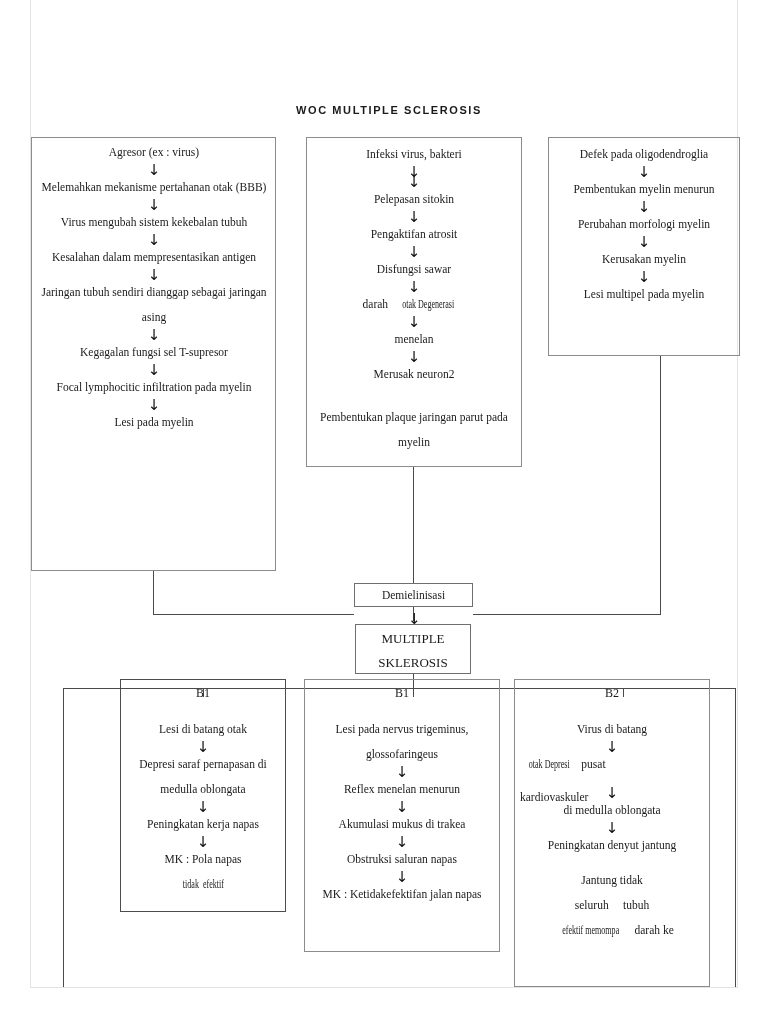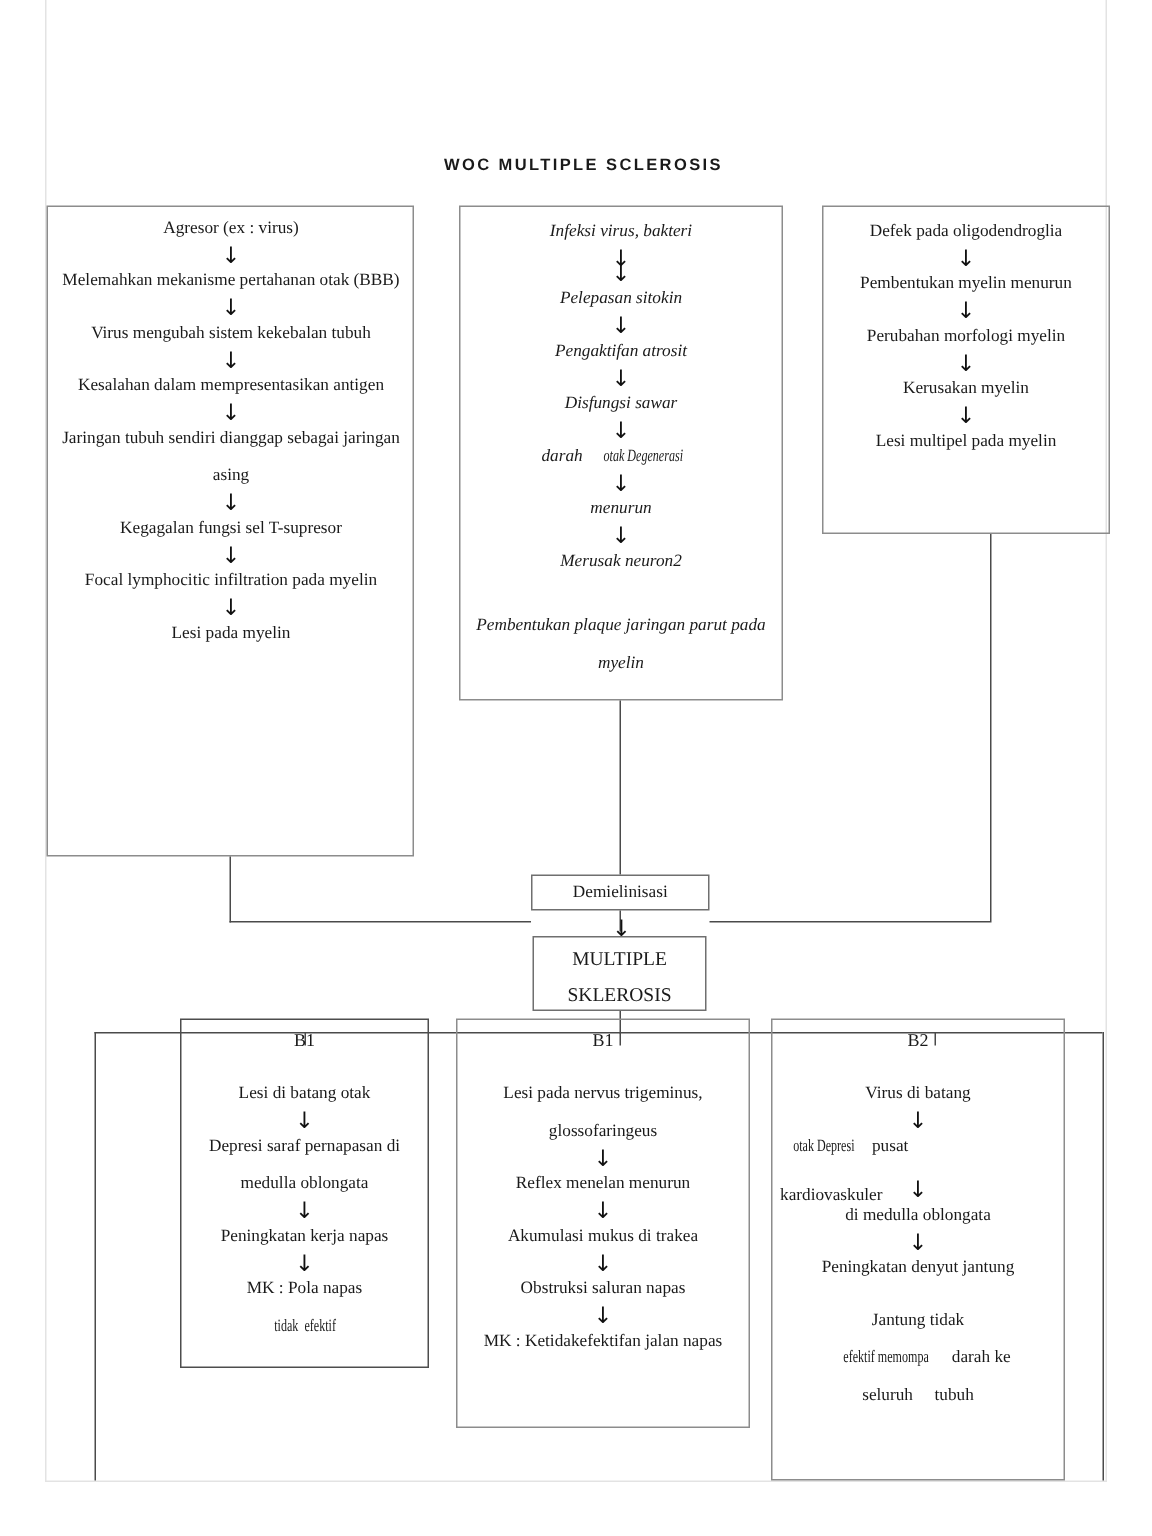--- a/index.html
+++ b/index.html
@@ -126,33 +126,33 @@
     <div class="step wrap">Jaringan tubuh sendiri dianggap sebagai jaringan asing</div>
     <span class="arrow"></span>
     <div class="step">Kegagalan fungsi sel T-supresor</div>
     <span class="arrow"></span>
     <div class="step wrap">Focal lymphocitic infiltration pada myelin</div>
     <span class="arrow"></span>
     <div class="step">Lesi pada myelin</div>
   </div>
 
   <div class="box thin" style="left:306px; top:137px; width:216px; height:330px;"></div>
-  <div class="flow" style="left:308px; top:142px; width:212px;font-style:italic;">
+  <div class="flow" style="left:308px; top:142px; width:212px;">
     <div class="step">Infeksi virus, bakteri</div>
     <span class="arrow"></span>
     <span class="arrow"></span>
     <div class="step">Pelepasan sitokin</div>
     <span class="arrow"></span>
     <div class="step">Pengaktifan atrosit</div>
     <span class="arrow"></span>
     <div class="step">Disfungsi sawar</div>
     <span class="arrow"></span>
     <div class="step">darah&nbsp;<span class="squeeze2">otak Degenerasi</span></div>
     <span class="arrow"></span>
-    <div class="step">menurun</div>
+    <div class="step">menelan</div>
     <span class="arrow"></span>
     <div class="step">Merusak neuron2</div>
     <div style="height:18px"></div>
     <div class="step wrap">Pembentukan plaque jaringan parut pada myelin</div>
   </div>
 
   <div class="box thin" style="left:548px; top:137px; width:192px; height:219px;"></div>
   <div class="flow" style="left:550px; top:142px; width:188px;">
     <div class="step">Defek pada oligodendroglia</div>
     <span class="arrow"></span>
@@ -227,17 +227,17 @@
     <span class="arrow"></span>
     <div class="step" style="text-align:left; padding-left:4px;"><span class="squeeze2">otak Depresi</span> pusat</div>
     <div style="height:8px"></div>
     <div class="step" style="text-align:left; padding-left:4px; position:relative;">kardiovaskuler</div>
     <span class="arrow" style="margin-top:-22px;"></span>
     <div class="step">di medulla oblongata</div>
     <span class="arrow"></span>
     <div class="step">Peningkatan denyut jantung</div>
     <div style="height:10px"></div>
     <div class="step">Jantung tidak</div>
+    <div class="step">seluruh&nbsp;&nbsp;&nbsp;&nbsp;&nbsp;tubuh</div>
     <div class="step"><span class="squeeze2">efektif memompa</span> darah ke</div>
-    <div class="step">seluruh&nbsp;&nbsp;&nbsp;&nbsp;&nbsp;tubuh</div>
   </div>
 
 </div>
 
 </body></html>

